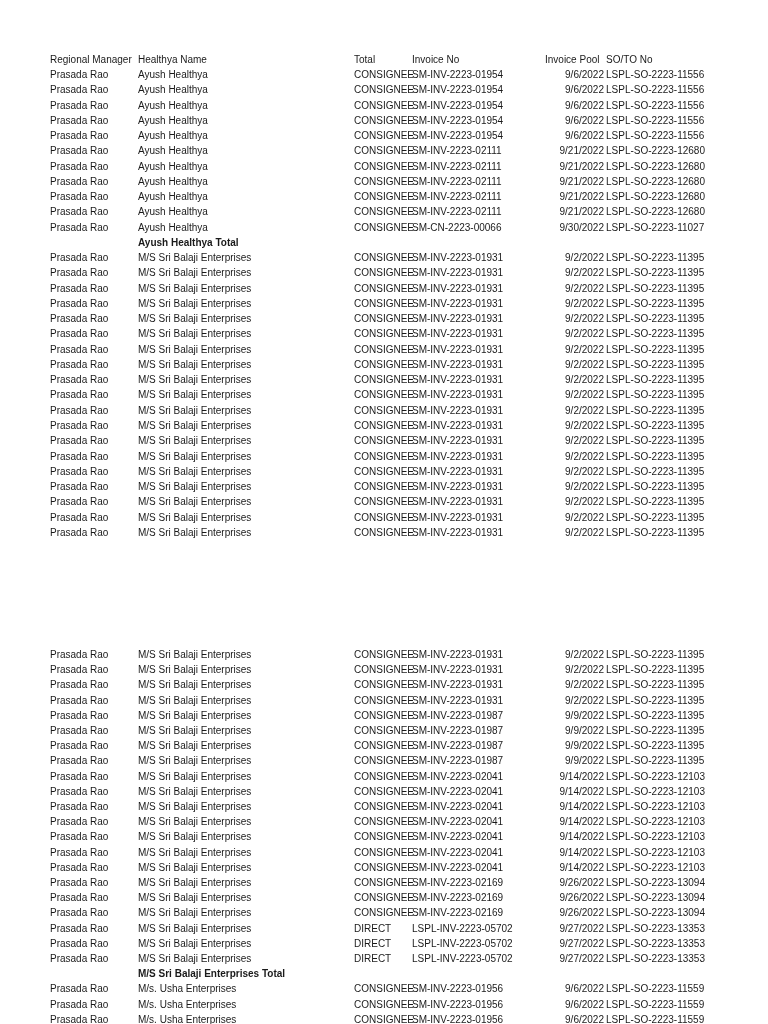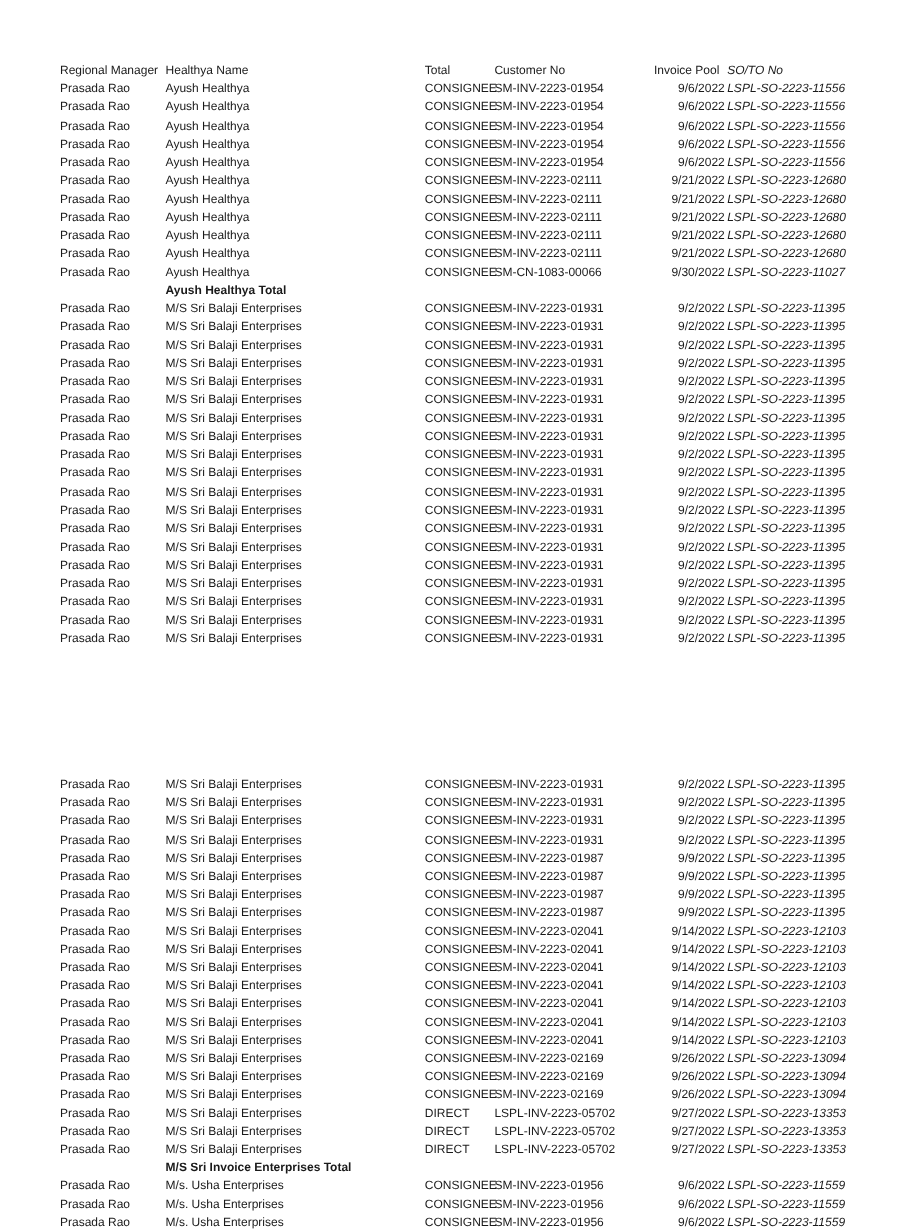--- a/index.html
+++ b/index.html
@@ -6,33 +6,33 @@
   body { width: 768px; height: 1024px; position: relative; overflow: hidden;
          font-family: "Liberation Sans", "DejaVu Sans", sans-serif; color: #1a1a1a; }
   .page-block { position: absolute; left: 0; width: 768px; }
   .row { position: absolute; left: 0; width: 768px; height: 15px; font-size: 10px; line-height: 15px; white-space: nowrap; }
   .c { position: absolute; top: 0; }
   .c-rm { left: 50px; }
   .c-cust { left: 138px; }
   .c-pool { left: 354px; }
   .c-inv { left: 412px; }
   .c-date { left: 520px; width: 84px; text-align: right; }
-  .c-so { left: 606px; font-style: italic; }
+  .c-so { left: 606px; }
   .hdr .c-date { left: 545px; width: auto; text-align: left; }
   .total .c-cust { font-weight: bold; }
 </style>
 </head>
 <body>
 
 <div class="page-block" style="top:0;">
   <div class="row hdr" style="top:52px;">
     <span class="c c-rm">Regional Manager</span>
     <span class="c c-cust">Healthya Name</span>
     <span class="c c-pool">Total</span>
-    <span class="c c-inv">Customer No</span>
+    <span class="c c-inv">Invoice No</span>
     <span class="c c-date">Invoice Pool</span>
     <span class="c c-so">SO/TO No</span>
   </div>
   <div id="rows-page1">
       <div class="row" style="top: 67px;">
         <span class="c c-rm">Prasada Rao</span>
         <span class="c c-cust">Ayush Healthya</span>
         <span class="c c-pool">CONSIGNEE</span>
         <span class="c c-inv">SM-INV-2223-01954</span>
         <span class="c c-date">9/6/2022</span>
@@ -107,21 +107,21 @@
         <span class="c c-cust">Ayush Healthya</span>
         <span class="c c-pool">CONSIGNEE</span>
         <span class="c c-inv">SM-INV-2223-02111</span>
         <span class="c c-date">9/21/2022</span>
         <span class="c c-so">LSPL-SO-2223-12680</span>
       </div>
       <div class="row" style="top: 219.6px;">
         <span class="c c-rm">Prasada Rao</span>
         <span class="c c-cust">Ayush Healthya</span>
         <span class="c c-pool">CONSIGNEE</span>
-        <span class="c c-inv">SM-CN-1083-00066</span>
+        <span class="c c-inv">SM-CN-2223-00066</span>
         <span class="c c-date">9/30/2022</span>
         <span class="c c-so">LSPL-SO-2223-11027</span>
       </div>
       <div class="row total" style="top: 234.86px;">
         <span class="c c-rm"></span>
         <span class="c c-cust">Ayush Healthya Total</span>
         <span class="c c-pool"></span>
         <span class="c c-inv"></span>
         <span class="c c-date"></span>
         <span class="c c-so"></span>
@@ -446,21 +446,21 @@
       <div class="row" style="top: 951px;">
         <span class="c c-rm">Prasada Rao</span>
         <span class="c c-cust">M/S Sri Balaji Enterprises</span>
         <span class="c c-pool">DIRECT</span>
         <span class="c c-inv">LSPL-INV-2223-05702</span>
         <span class="c c-date">9/27/2022</span>
         <span class="c c-so">LSPL-SO-2223-13353</span>
       </div>
       <div class="row total" style="top: 966.2px;">
         <span class="c c-rm"></span>
-        <span class="c c-cust">M/S Sri Invoice Enterprises Total</span>
+        <span class="c c-cust">M/S Sri Balaji Enterprises Total</span>
         <span class="c c-pool"></span>
         <span class="c c-inv"></span>
         <span class="c c-date"></span>
         <span class="c c-so"></span>
       </div>
       <div class="row" style="top: 981.4px;">
         <span class="c c-rm">Prasada Rao</span>
         <span class="c c-cust">M/s. Usha Enterprises</span>
         <span class="c c-pool">CONSIGNEE</span>
         <span class="c c-inv">SM-INV-2223-01956</span>

